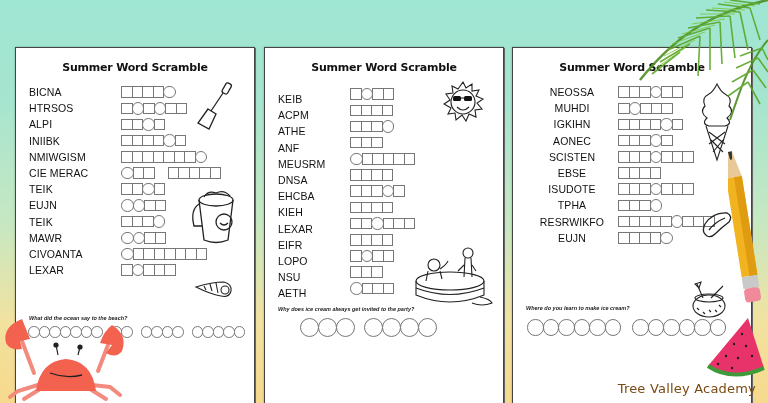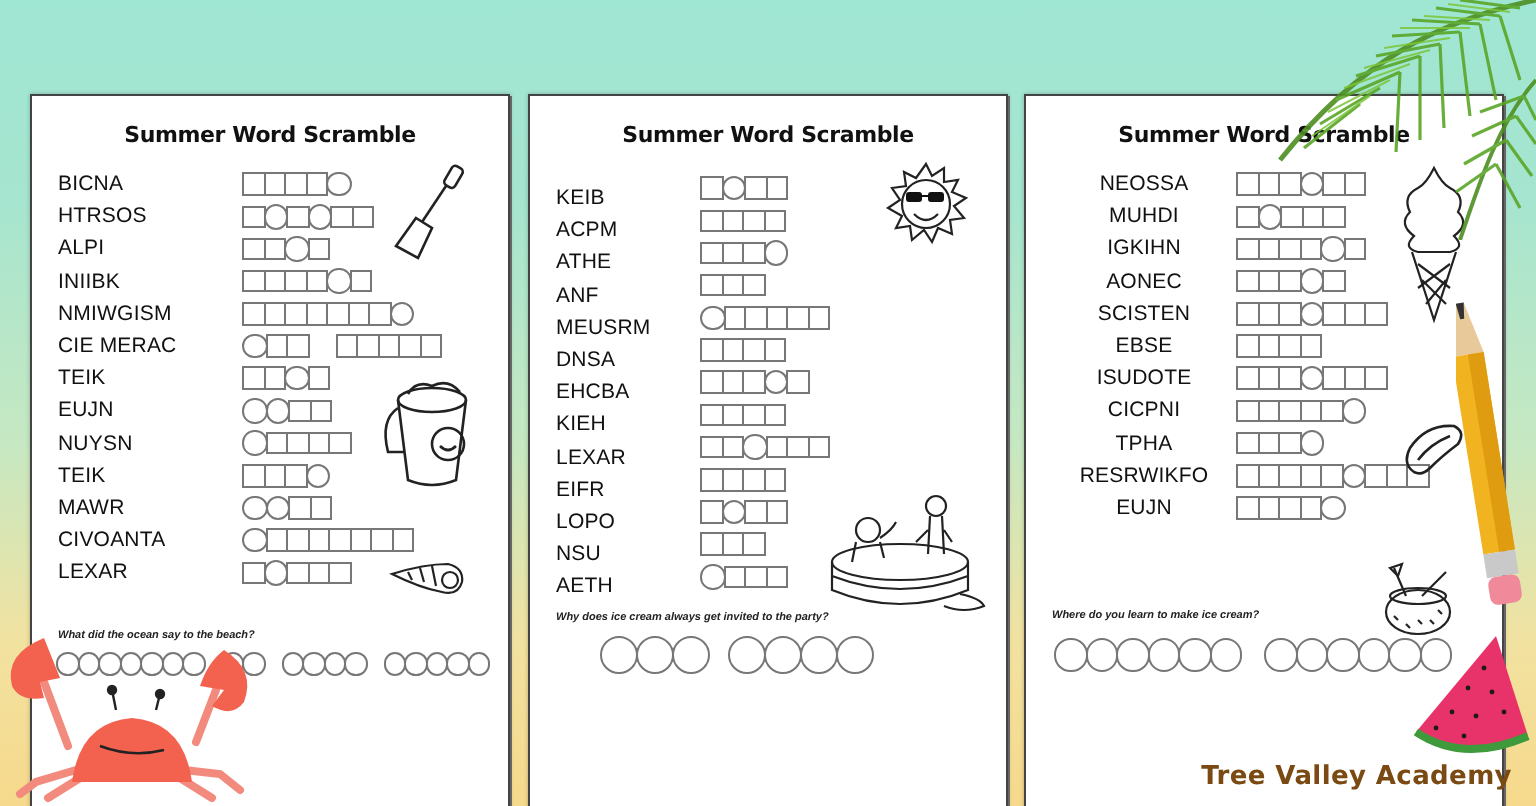--- a/index.html
+++ b/index.html
@@ -19,21 +19,21 @@
   .p2 .word{width:72px;margin-top:10px;}
   .p3 .word{width:92px;text-align:center;}
   .boxes{display:flex;align-items:center;}
   .b{width:11.5px;height:11.5px;border:1px solid #777;box-sizing:border-box;margin-right:-1px;background:#fff;}
   .c{width:12.5px;height:12.5px;border:1px solid #777;border-radius:50%;box-sizing:border-box;margin-right:-1px;background:#fff;}
   .gap{width:14px;}
   .question{position:absolute;left:13px;font-style:italic;font-weight:bold;font-size:5.5px;color:#222;}
   .answer{position:absolute;display:flex;align-items:center;}
   .ac{border:1px solid #777;border-radius:50%;box-sizing:border-box;margin-right:-1px;background:#fff;}
   .agap{display:inline-block;}
-  .brand{position:absolute;right:12px;bottom:7px;font-family:"DejaVu Sans",sans-serif;font-weight:bold;
+  .brand{position:absolute;right:12px;bottom:7px;font-family:"DejaVu Sans",sans-serif;font-weight:normal;
     font-size:13px;color:#7a4a12;letter-spacing:0.2px;}
   .deco{position:absolute;}
 </style>
 </head>
 <body>
 
 <svg class="deco" style="left:600px;top:0;width:168px;height:120px;z-index:5" viewBox="0 0 168 120">
   <g stroke="#5aa628" stroke-width="1.6" fill="none" opacity="0.9">
     <path d="M168 0 C120 10 80 30 40 80" stroke="#4e8f22" stroke-width="2.5"></path>
     <path d="M160 4 L130 0"></path>
@@ -156,30 +156,20 @@
       <div class="row">
         <span class="word">EUJN</span>
         <span class="boxes">
           <span class="c"></span>
           <span class="c"></span>
           <span class="b"></span>
           <span class="b"></span>
         </span>
       </div>
       <div class="row">
-        <span class="word">NUYSN</span>
-        <span class="boxes">
-          <span class="c"></span>
-          <span class="b"></span>
-          <span class="b"></span>
-          <span class="b"></span>
-          <span class="b"></span>
-        </span>
-      </div>
-      <div class="row">
         <span class="word">TEIK</span>
         <span class="boxes">
           <span class="b"></span>
           <span class="b"></span>
           <span class="b"></span>
           <span class="c"></span>
         </span>
       </div>
       <div class="row">
         <span class="word">MAWR</span>
@@ -492,31 +482,20 @@
       <div class="row">
         <span class="word">ISUDOTE</span>
         <span class="boxes">
           <span class="b"></span>
           <span class="b"></span>
           <span class="b"></span>
           <span class="c"></span>
           <span class="b"></span>
           <span class="b"></span>
           <span class="b"></span>
-        </span>
-      </div>
-      <div class="row">
-        <span class="word">CICPNI</span>
-        <span class="boxes">
-          <span class="b"></span>
-          <span class="b"></span>
-          <span class="b"></span>
-          <span class="b"></span>
-          <span class="b"></span>
-          <span class="c"></span>
         </span>
       </div>
       <div class="row">
         <span class="word">TPHA</span>
         <span class="boxes">
           <span class="b"></span>
           <span class="b"></span>
           <span class="b"></span>
           <span class="c"></span>
         </span>

